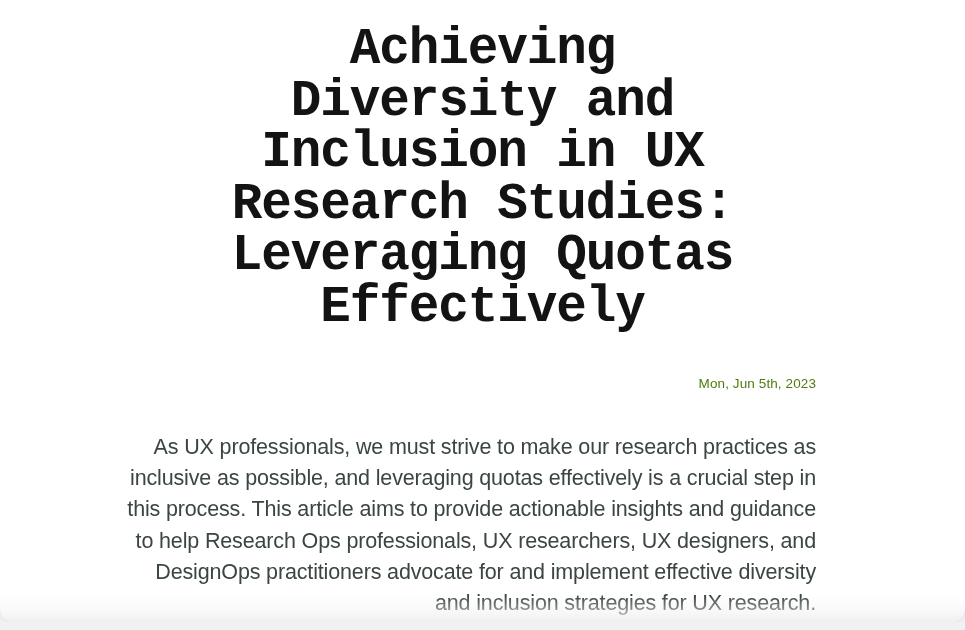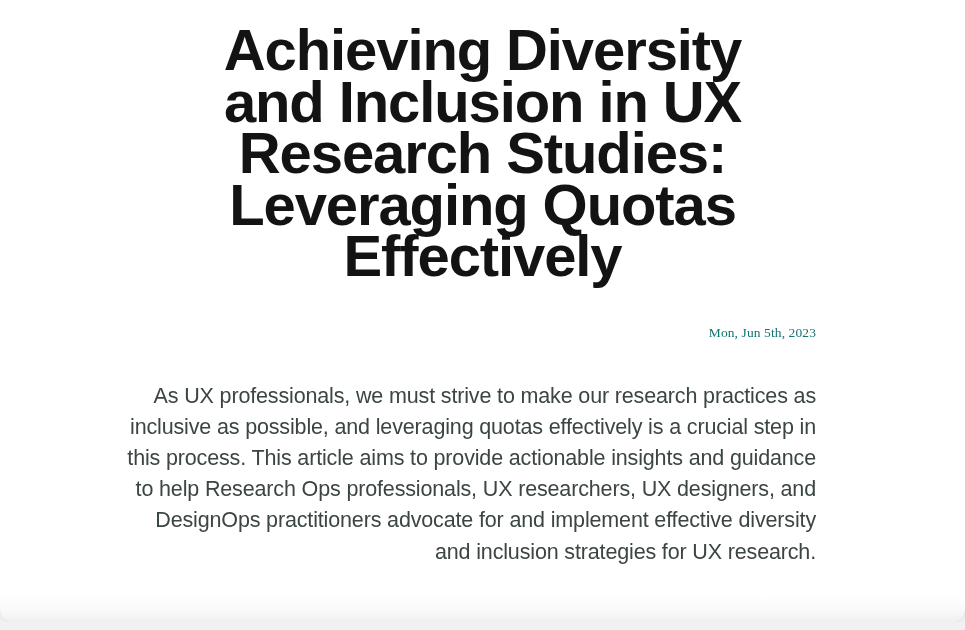--- a/index.html
+++ b/index.html
@@ -29,43 +29,43 @@
   .article {
     position: absolute;
     left: 0;
     top: 0;
     width: 965px;
   }
 
   .article-title {
     margin: 0;
     padding: 24px 205px 0 205px;
-    font-family: Liberation Sans, sans-serif;
-    font-size: 58px;
+    font-family: Liberation Mono, monospace;
+    font-size: 51px;
     line-height: 51.5px;
     font-weight: 700;
     letter-spacing: -1.1px;
     color: #131313;
     text-align: center;
     -webkit-font-smoothing: antialiased;
   }
 
   .article-date-row {
     margin: 0;
     padding: 41px 149px 0 0;
     text-align: right;
   }
 
   .article-date {
-    font-family: Liberation Serif, serif;
+    font-family: Liberation Sans, sans-serif;
     font-size: 13.5px;
     line-height: 16px;
     font-weight: 400;
     letter-spacing: 0.1px;
-    color: #0f766e;
+    color: #4d7c0f;
     margin-top: 27px;
   }
 
   .article-body {
     margin: 0;
     padding: 40px 149px 0 122px;
   }
 
   .article-paragraph {
     margin: 0;

